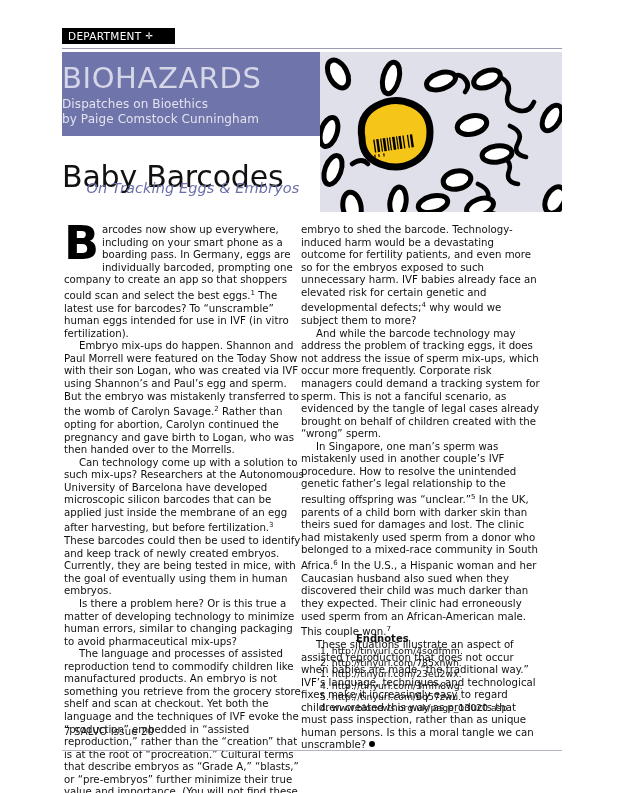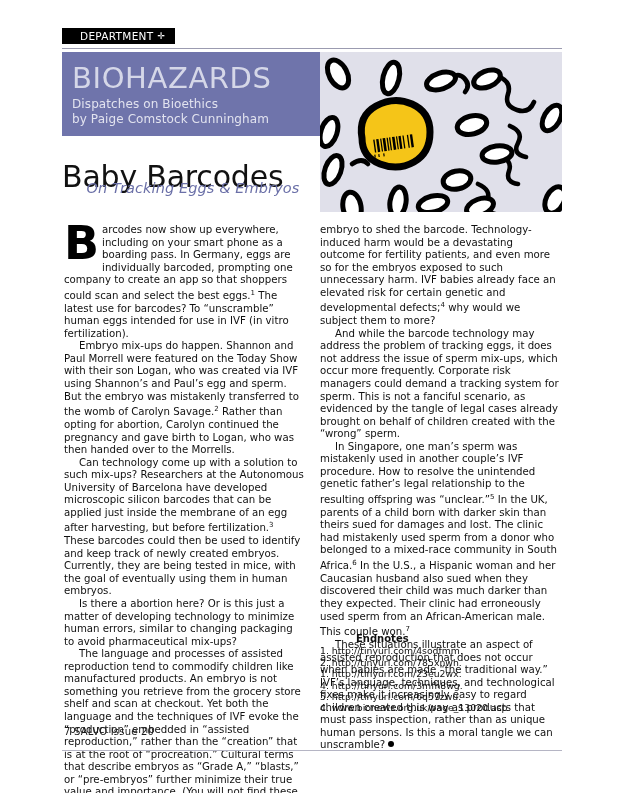--- a/index.html
+++ b/index.html
@@ -23,21 +23,21 @@
     position: absolute;
     left: 62px;
     top: 28px;
     width: 113px;
     height: 16px;
     background: #000000;
     color: #ffffff;
     font-size: 10.5px;
     letter-spacing: 0.3px;
     line-height: 16px;
-    padding-left: 18px;
+    padding-left: 6px;
     box-sizing: border-box;
     white-space: nowrap;
   }
   .dept-bar .dept-label { display: inline; }
   .dept-bar .dept-mark {
     display: inline-block;
     margin-left: 4px;
     font-size: 9px;
     position: relative;
     top: -1px;
@@ -52,21 +52,21 @@
   }
   
   .masthead {
     position: absolute;
     left: 62px;
     top: 52px;
     width: 284px;
     height: 84px;
     background: #6f74ab;
     box-sizing: border-box;
-    padding: 10px 0 0 10px;
+    padding: 10px 0 0 0;
   }
   .masthead-title {
     color: #d5d7e8;
     font-size: 29px;
     font-weight: 400;
     letter-spacing: 0.6px;
     line-height: 32px;
   }
   .masthead-sub1, .masthead-sub2 {
     color: #e2e3ef;
@@ -113,21 +113,21 @@
   .col {
     position: absolute;
     top: 224px;
     width: 240px;
     font-size: 10.2px;
     line-height: 12.55px;
     color: #101010;
     text-align: left;
   }
   .col-left  { left: 64px; }
-  .col-right { left: 320px; }
+  .col-right { left: 301px; }
   .col p {
     margin: 0;
     text-indent: 15px;
   }
   .col p.first { text-indent: 0; }
   .dropcap {
     float: left;
     font-size: 46px;
     line-height: 37px;
     font-weight: 700;
@@ -260,21 +260,21 @@
     <p class="first">
       <span class="dropcap">B</span><span>arcodes now show up everywhere, including on your smart phone as a boarding pass. In Germany, eggs are individually barcoded, prompting one company to create an app so that shoppers could scan and select the best eggs.</span><span class="sup">1</span><span> The latest use for barcodes? To “unscramble” human eggs intended for use in IVF (in vitro fertilization).</span>
     </p>
     <p>
       <span>Embryo mix-ups do happen. Shannon and Paul Morrell were featured on the Today Show with their son Logan, who was created via IVF using Shannon’s and Paul’s egg and sperm. But the embryo was mistakenly transferred to the womb of Carolyn Savage.</span><span class="sup">2</span><span> Rather than opting for abortion, Carolyn continued the pregnancy and gave birth to Logan, who was then handed over to the Morrells.</span>
     </p>
     <p>
       <span>Can technology come up with a solution to such mix-ups? Researchers at the Autonomous University of Barcelona have developed microscopic silicon barcodes that can be applied just inside the membrane of an egg after harvesting, but before fertilization.</span><span class="sup">3</span><span> These barcodes could then be used to identify and keep track of newly created embryos. Currently, they are being tested in mice, with the goal of eventually using them in human embryos.</span>
     </p>
     <p>
-      <span>Is there a abortion here? Or is this just a matter of developing technology to minimize human errors, similar to changing packaging to avoid pharmaceutical mix-ups?</span>
+      <span>Is there a problem here? Or is this true a matter of developing technology to minimize human errors, similar to changing packaging to avoid pharmaceutical mix-ups?</span>
     </p>
     <p>
       <span>The language and processes of assisted reproduction tend to commodify children like manufactured products. An embryo is not something you retrieve from the grocery store shelf and scan at checkout. Yet both the language and the techniques of IVF evoke the “production” embedded in “assisted reproduction,” rather than the “creation” that is at the root of “procreation.” Cultural terms that describe embryos as “Grade A,” “blasts,” or “pre-embryos” further minimize their true value and importance. (You will not find these terms in any credible embryology textbook.)</span>
     </p>
 
   </div>
 
   <div class="col col-right">
     <p class="first">
       <span>embryo to shed the barcode. Technology-induced harm would be a devastating outcome for fertility patients, and even more so for the embryos exposed to such unnecessary harm. IVF babies already face an elevated risk for certain genetic and developmental defects;</span><span class="sup">4</span><span> why would we subject them to more?</span>

